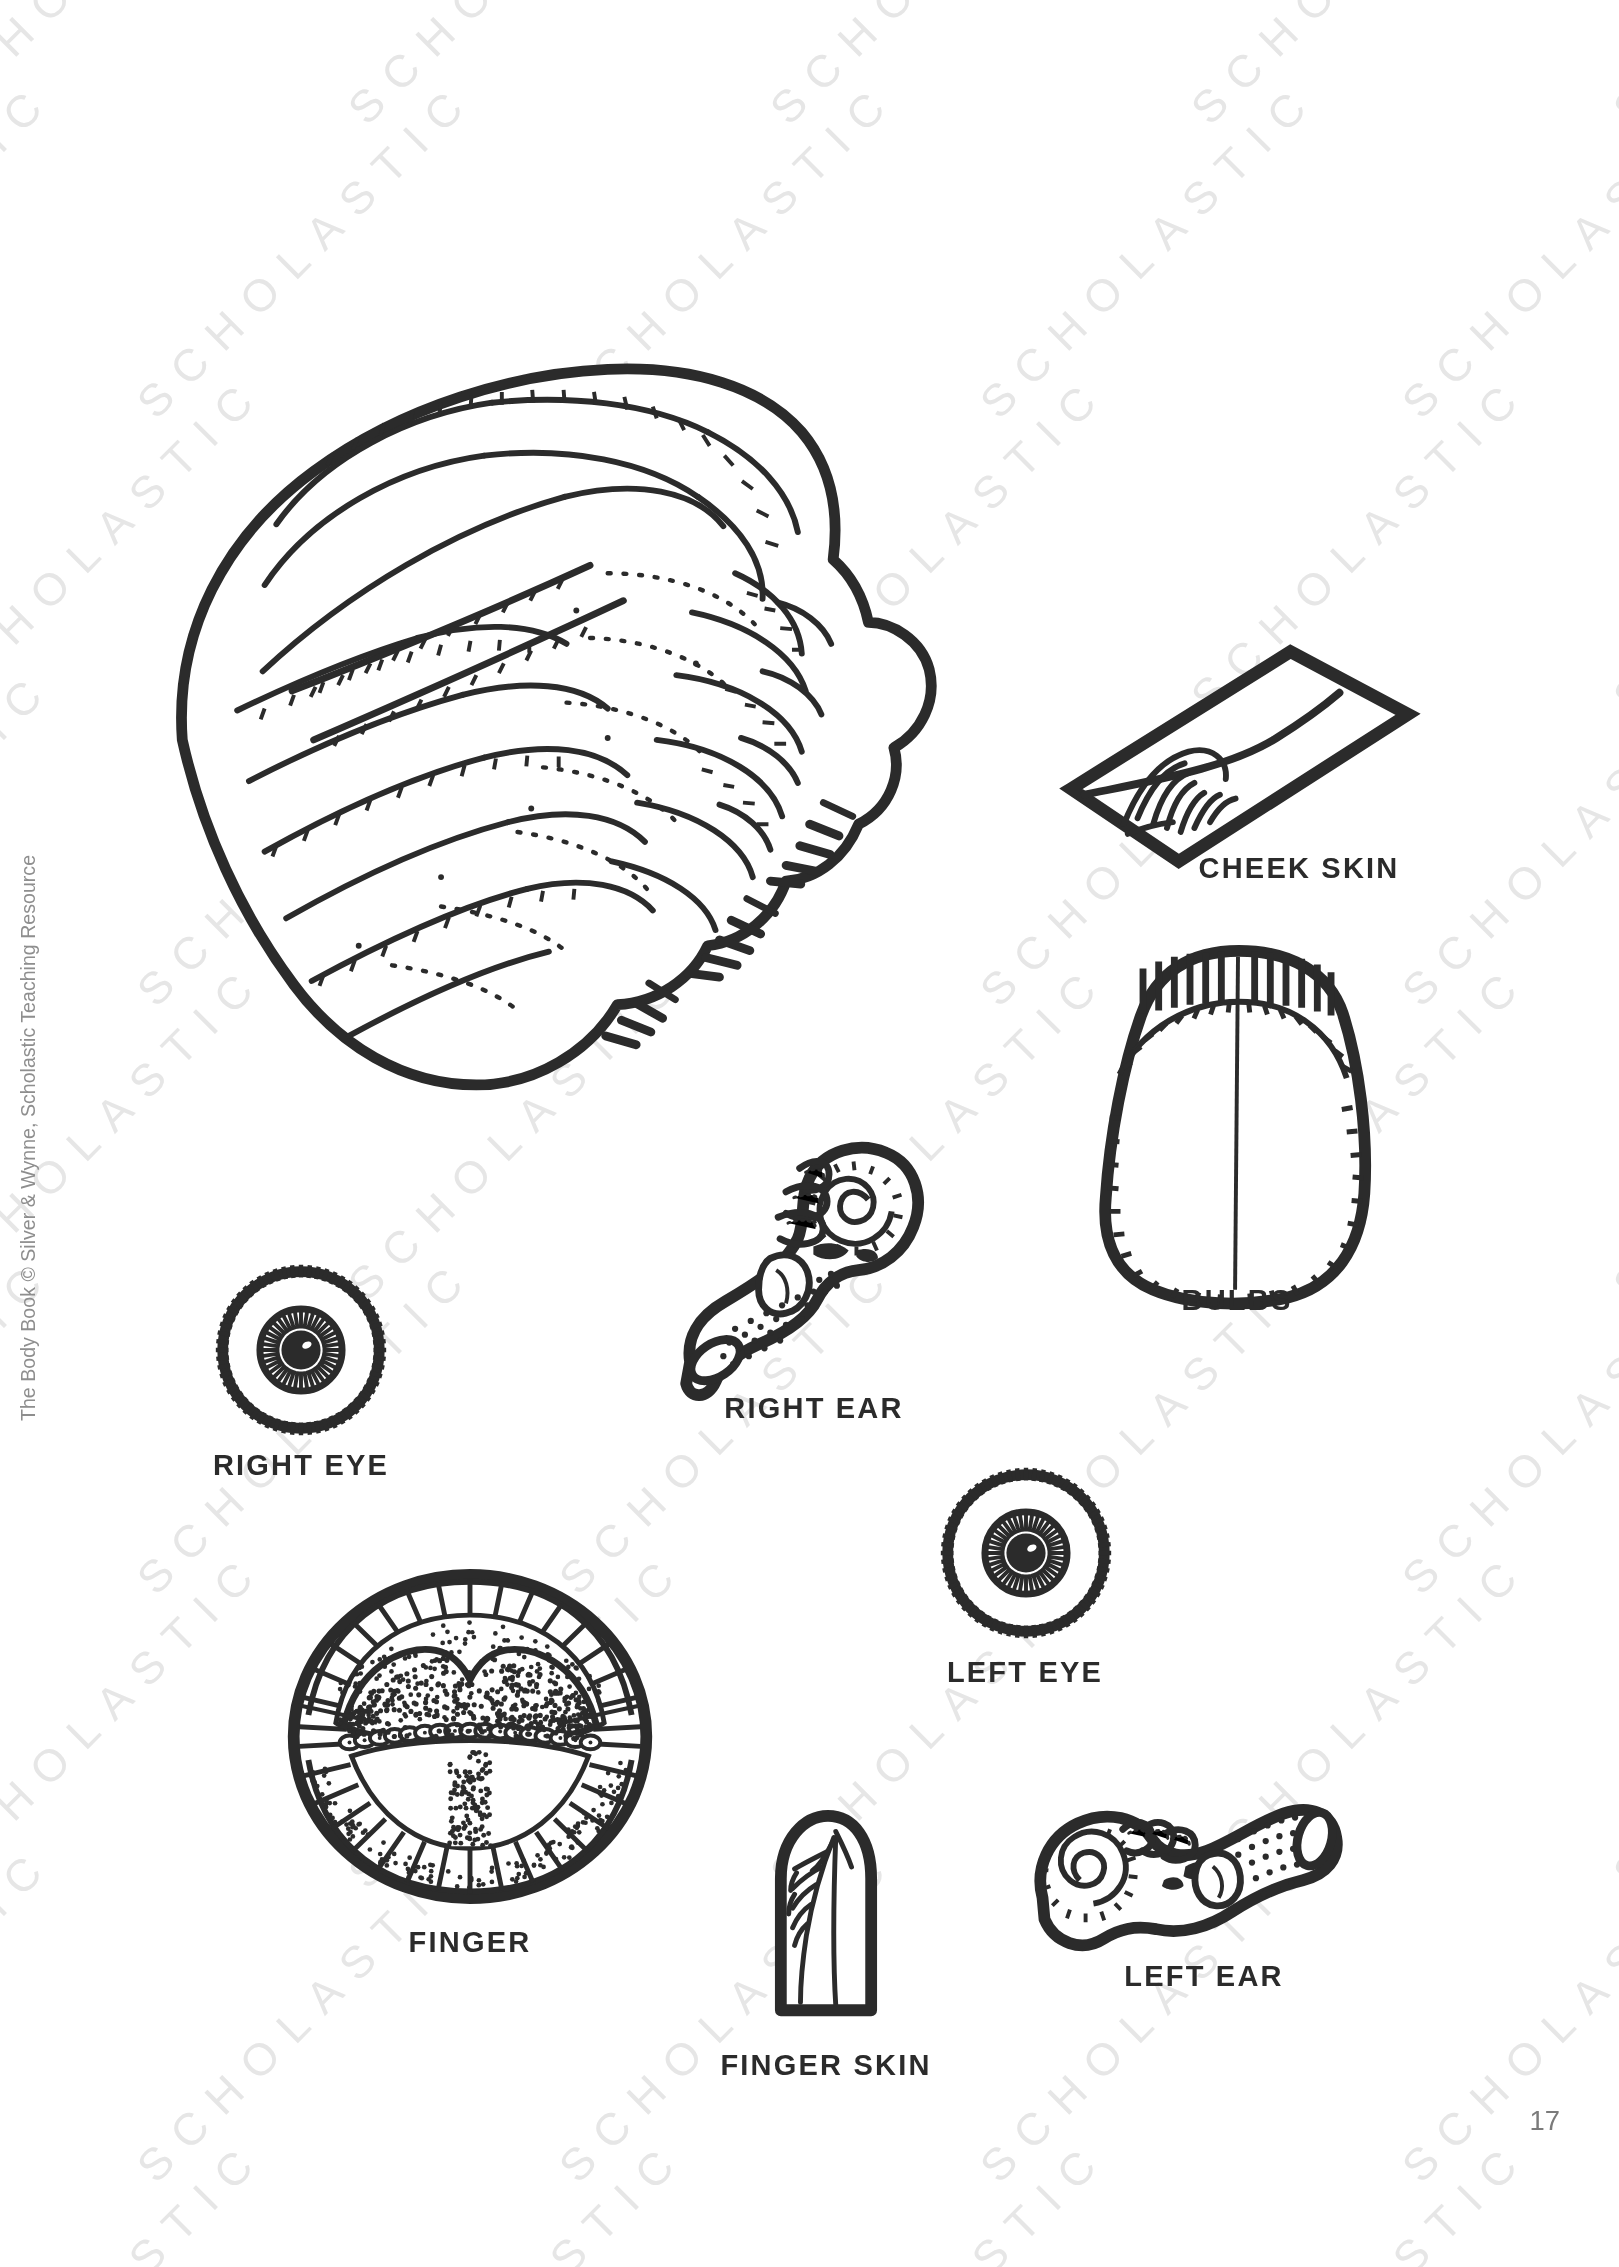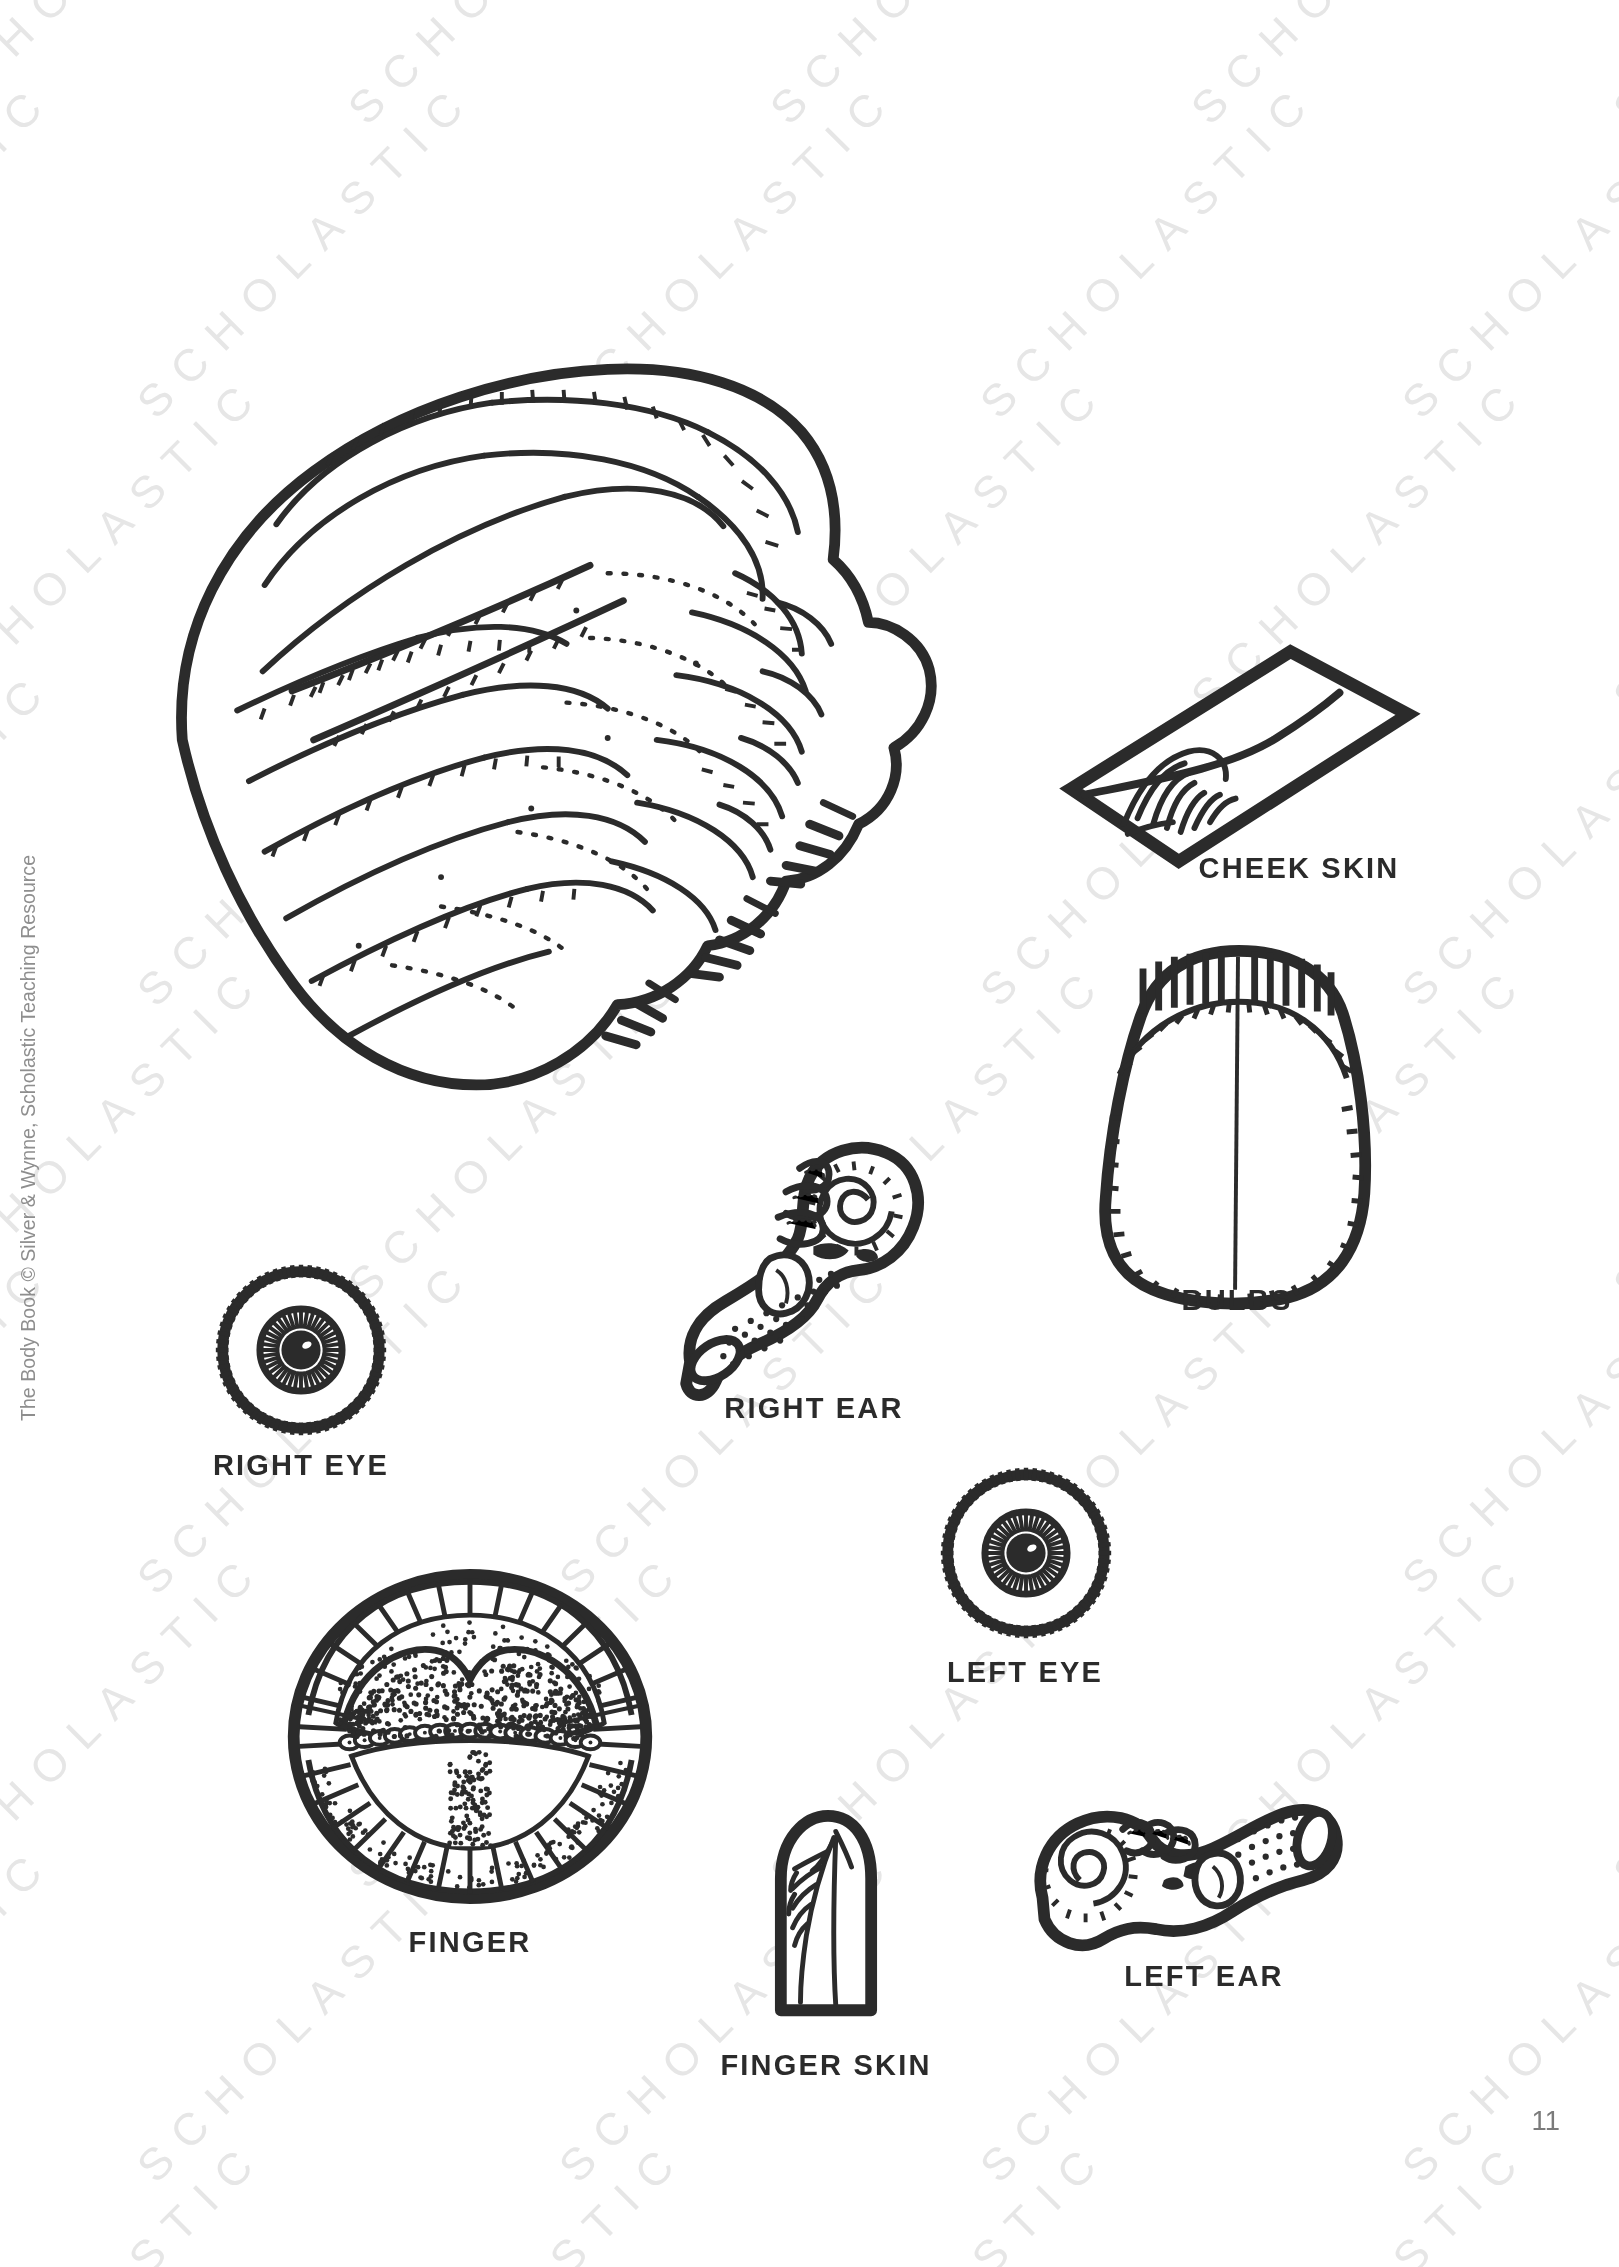--- a/index.html
+++ b/index.html
@@ -1493,16 +1493,16 @@
       </svg>
     </div>
     <div class="label" style="left:1204px; top:1960px;">LEFT EAR</div>
 
   </div>
 
   <div id="side-credit-wrap">
     <div id="side-credit-text">The Body Book © Silver &amp; Wynne, Scholastic Teaching Resource</div>
   </div>
 
-  <div id="page-number">11</div>
+  <div id="page-number">17</div>
 
 </div>
 
 
 </body></html>

